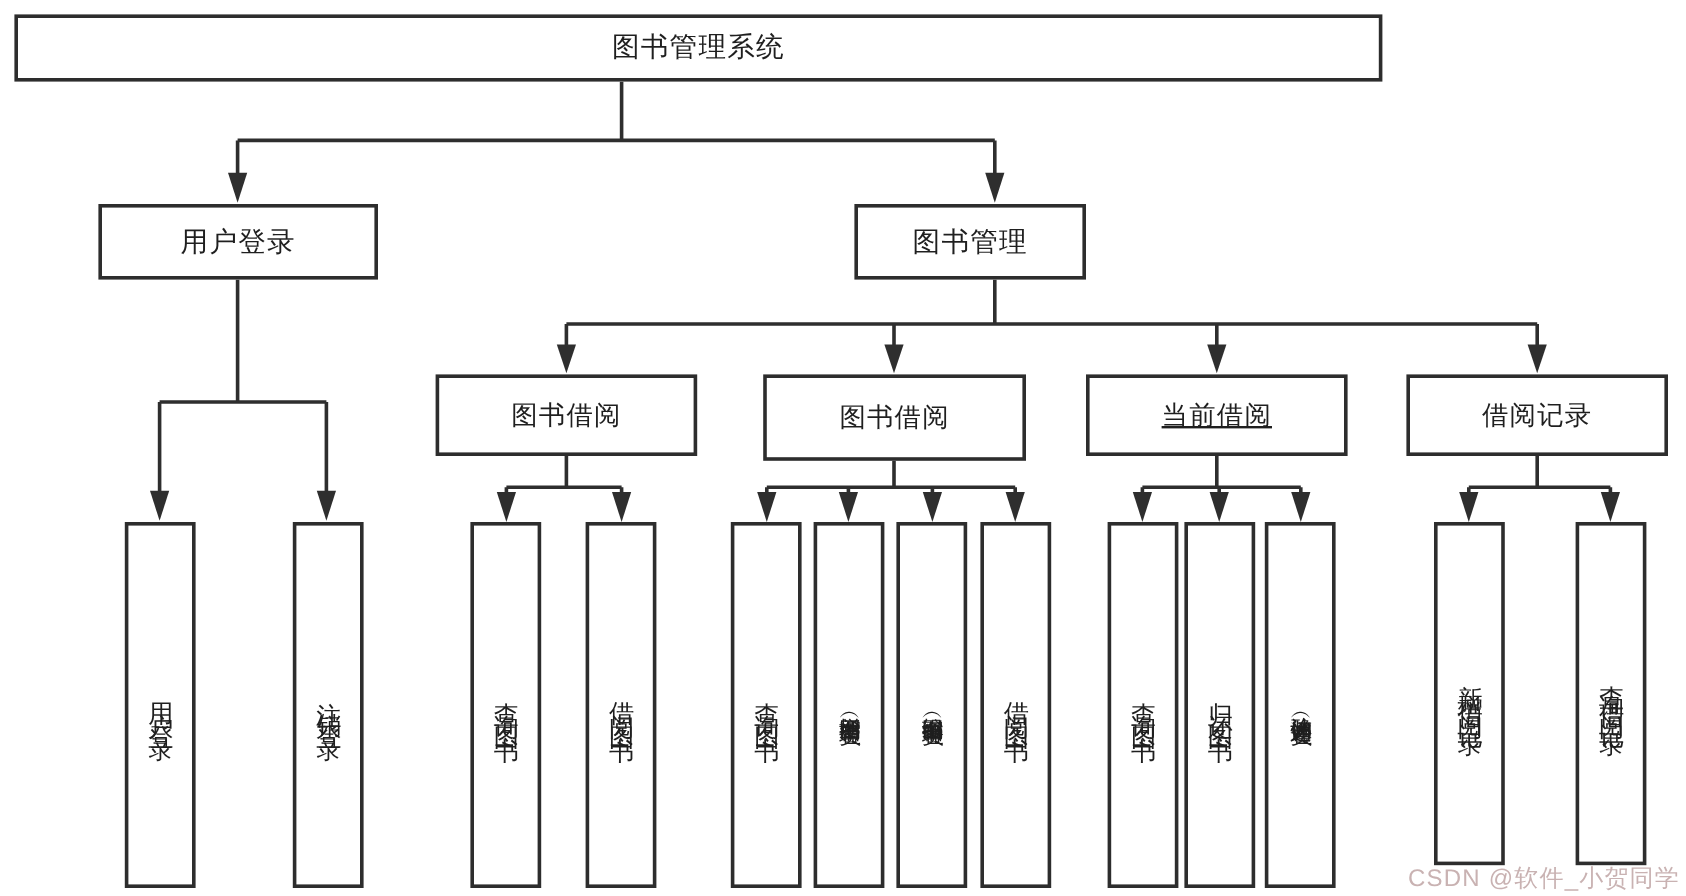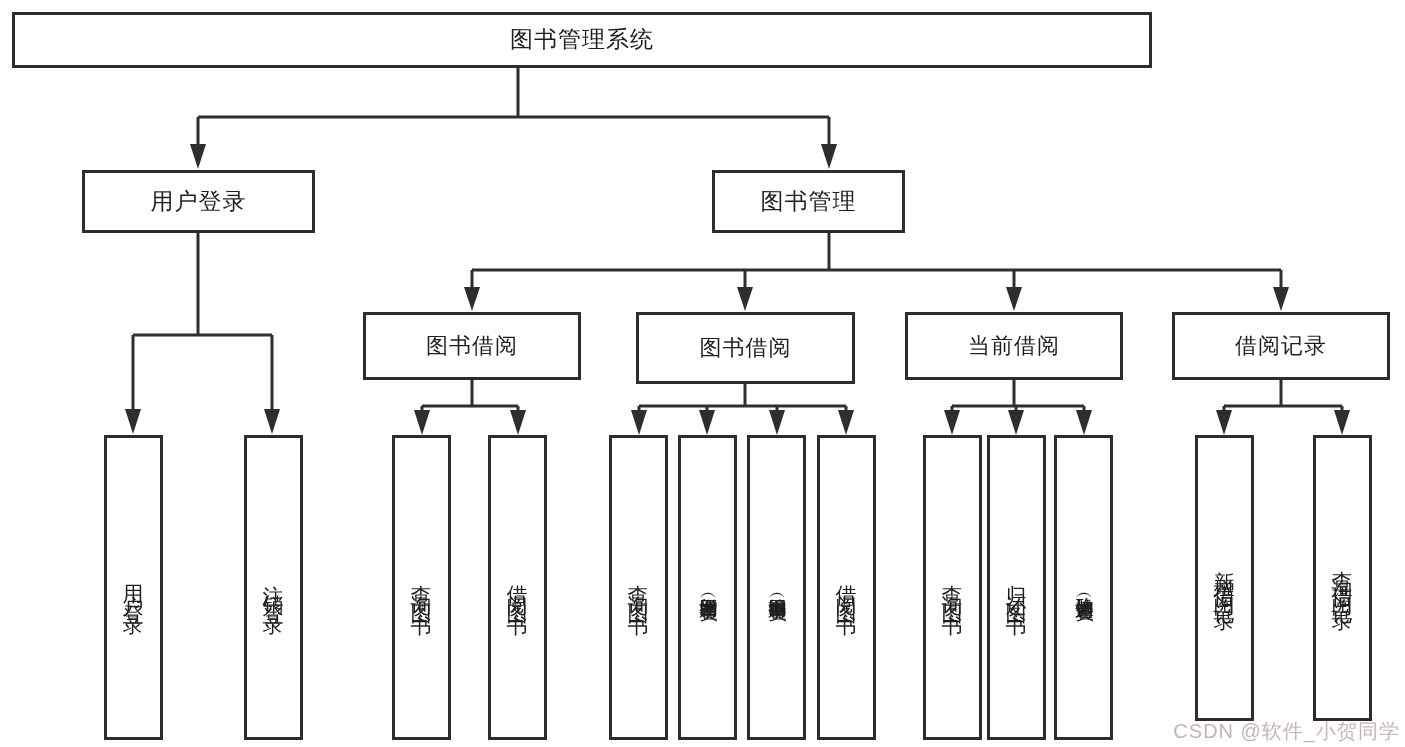--- a/index.html
+++ b/index.html
@@ -34,21 +34,21 @@
     height:305px;
   }
   .leaf.dense{font-size:18px;letter-spacing:1px;}
   .leaf.short{height:286px;letter-spacing:8px;}
   
   .n-root{left:12px;top:12px;width:1140px;height:56px;}
   .n-user{left:82px;top:170px;width:233px;height:63px;}
   .n-book{left:712px;top:170px;width:193px;height:63px;}
   .n-m0{left:363px;top:312px;width:218px;height:68px;font-size:22px;}
   .n-m1{left:636px;top:312px;width:219px;height:72px;font-size:22px;text-align:right;}
-  .n-m2{left:905px;top:312px;width:218px;height:68px;font-size:22px;}
+  .n-m2{left:905px;top:312px;width:218px;height:68px;font-size:22px;text-decoration:underline;}
   .n-m3{left:1172px;top:312px;width:218px;height:68px;font-size:22px;}
   .f0{left:104px;}
   .f1{left:244px;}
   .f2{left:392px;}
   .f3{left:488px;}
   .f4{left:609px;}
   .f5{left:678px;}
   .f6{left:747px;}
   .f7{left:817px;}
   .f8{left:923px;}

